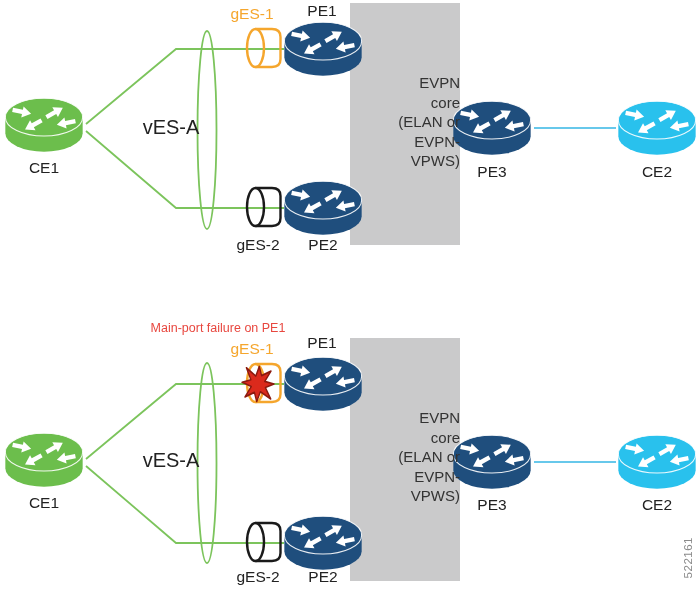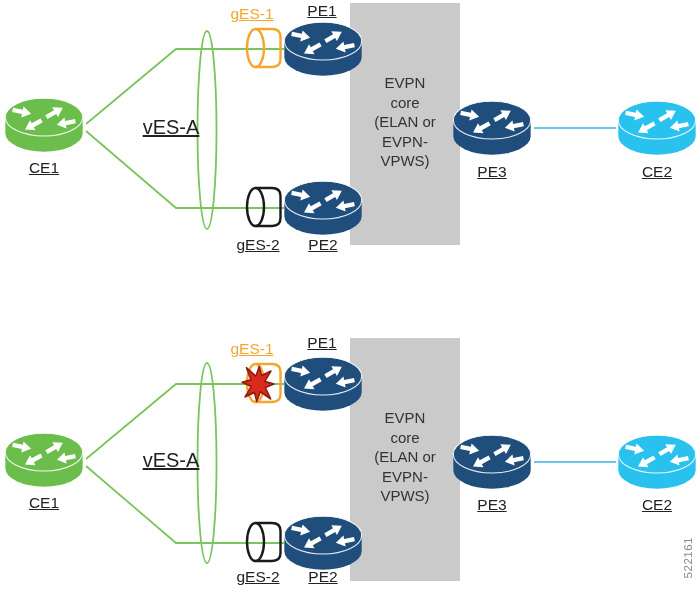--- a/index.html
+++ b/index.html
@@ -10,26 +10,26 @@
   .core-box{
     position:absolute;left:350px;width:110px;background:var(--core-box-gray);z-index:1;
   }
   #connector-svg{position:absolute;left:0;top:0;z-index:2;}
   .node{position:absolute;z-index:3;}
   .router-svg{width:84px;height:58px;display:block;}
   .cyl-svg{width:38px;height:42px;display:block;}
   .star-svg{width:40px;height:44px;display:block;z-index:4;position:absolute;}
   .node-label{
     position:absolute;z-index:5;transform:translateX(-50%);white-space:nowrap;
-    font-size:15.5px;line-height:17px;color:var(--label-dark);text-align:center;text-decoration:underline;
+    font-size:15.5px;line-height:17px;color:var(--label-dark);text-align:center;
   }
   .ves-label{font-size:20px;}
   .orange-label{color:var(--ges1-orange);}
   .core-text{
-    position:absolute;left:350px;width:110px;z-index:5;text-align:center;
+    position:absolute;left:350px;width:110px;z-index:5;text-align:right;
     font-size:15px;line-height:19.5px;color:#333;white-space:pre-line;
   }
   .failure-note{
     position:absolute;z-index:5;transform:translateX(-50%);white-space:nowrap;
     font-size:12.5px;color:var(--failure-red);
   }
   .figure-id{
     position:absolute;left:682px;top:537px;z-index:5;
     writing-mode:vertical-rl;transform:rotate(180deg);
     font-size:11.5px;letter-spacing:.5px;color:var(--figure-id-gray);
@@ -141,20 +141,21 @@
   <svg class="cyl-svg node" style="left:245px;top:521px;color:var(--ges2-black)">
       <use href="#cylinder"></use>
     </svg>
 
   <svg class="star-svg" style="left:238px;top:362px;" viewBox="0 0 40 44">
     <g transform="translate(0,-3.96) scale(1,1.18)">
       <polygon fill="var(--star-red)" stroke="var(--star-outline)" stroke-width="1.4" stroke-linejoin="round" points="36,22 27.4,25 32.7,34.7 22.4,28.6 18.7,36.9 16.4,29.1 7,32.9 13.3,24.2 4.1,20.6 12.9,18.4 8.4,8.2 17.8,15.3 21.3,7.1 23.6,14.9 33,11.1 26.7,19.8"></polygon>
     </g>
   </svg>
 
+  <div class="failure-note" style="left:218px;top:321px;">Main-port failure on PE1</div>
   <div class="node-label" style="left:44px;top:494px;">CE1</div>
   <div class="node-label ves-label" style="left:171px;top:452px;">vES-A</div>
   <div class="node-label orange-label" style="left:252px;top:340px;">gES-1</div>
   <div class="node-label" style="left:322px;top:334px;">PE1</div>
   <div class="node-label" style="left:258px;top:568px;">gES-2</div>
   <div class="node-label" style="left:323px;top:568px;">PE2</div>
   <div class="node-label" style="left:492px;top:496px;">PE3</div>
   <div class="node-label" style="left:657px;top:496px;">CE2</div>
   <div class="core-text" style="top:408px;">EVPN
 core

